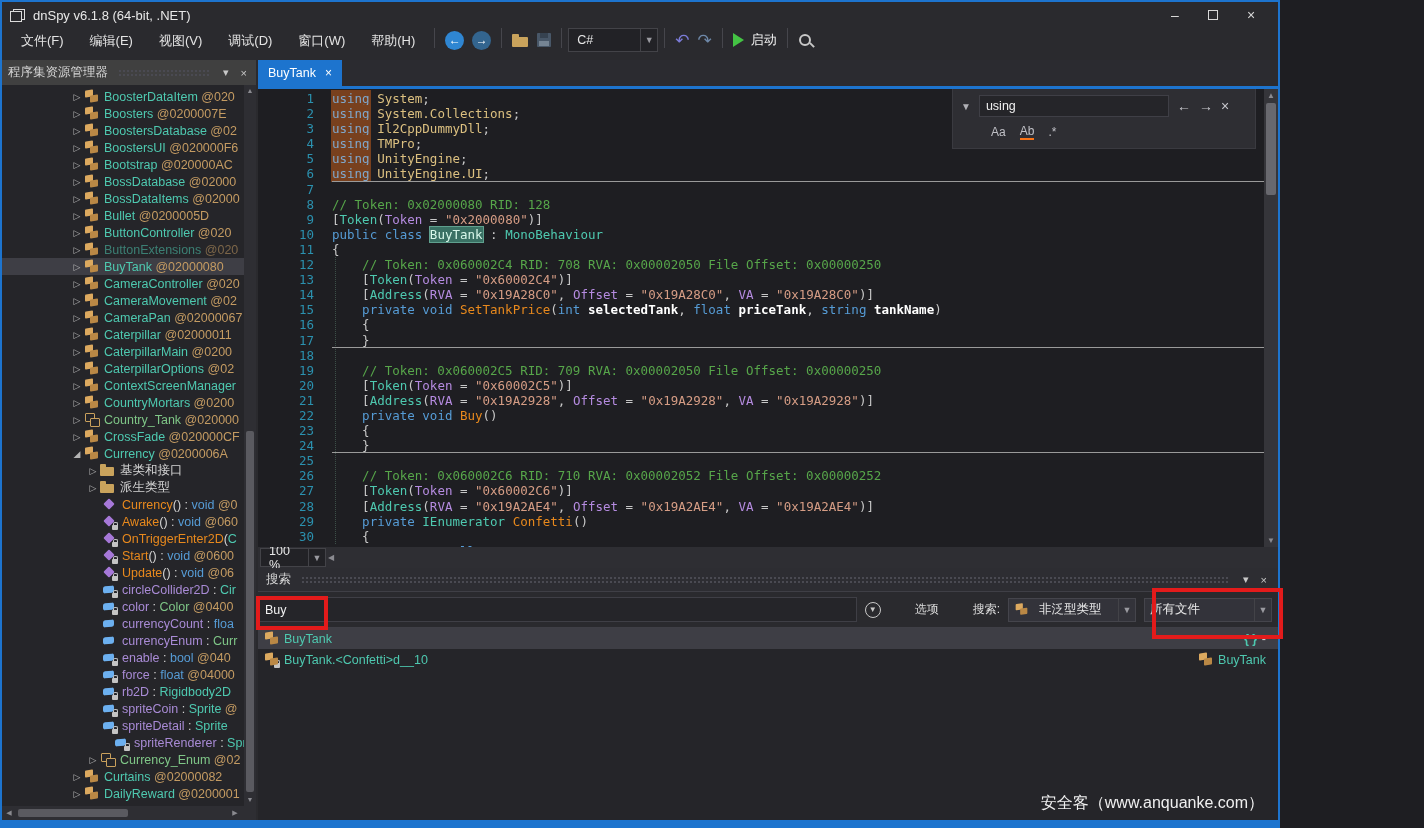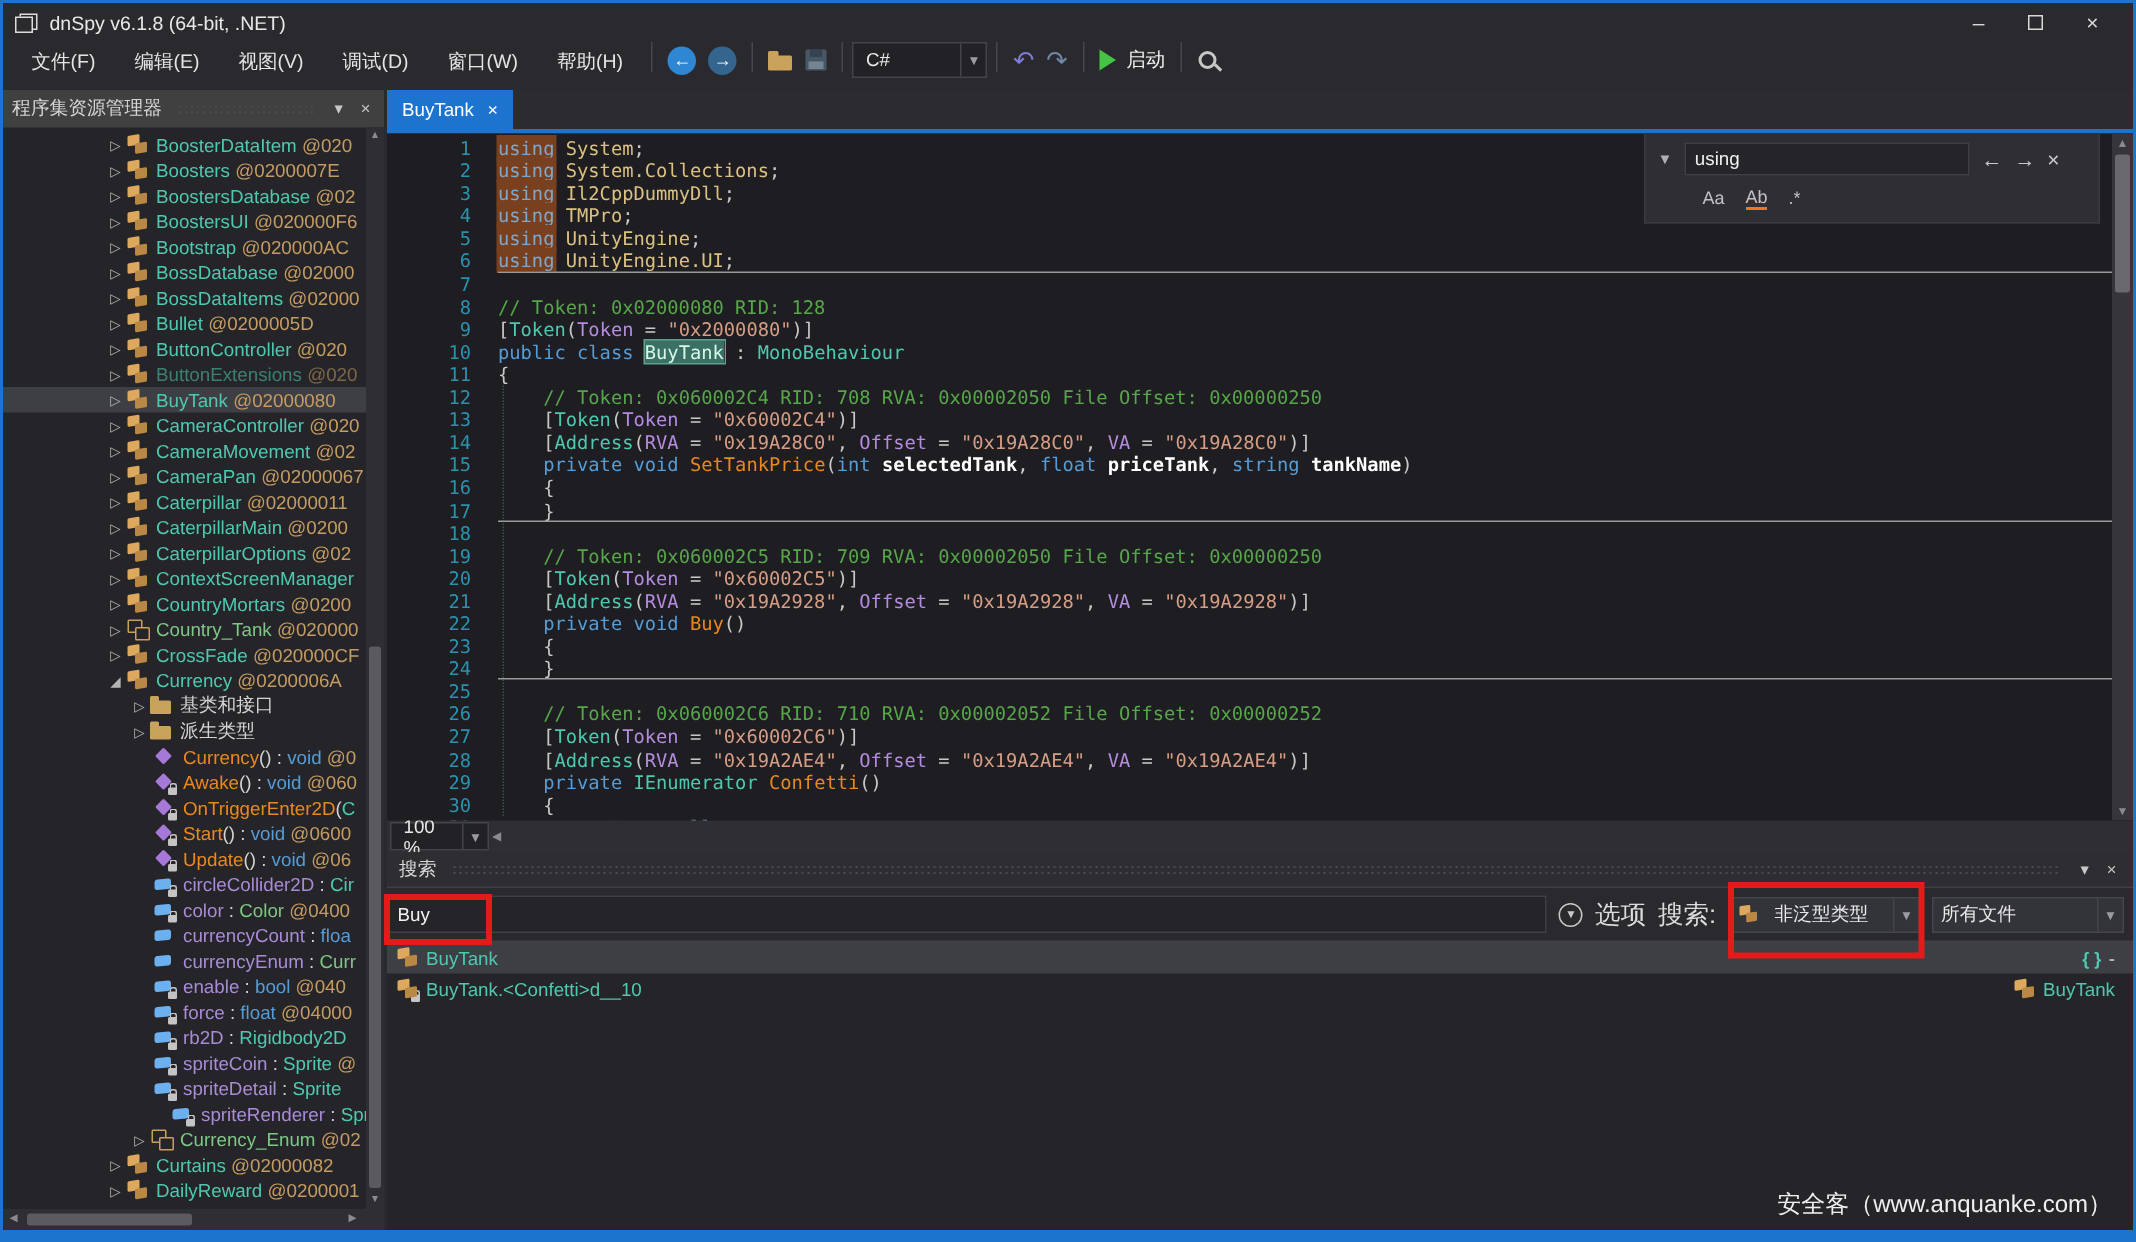--- a/index.html
+++ b/index.html
@@ -1,18 +1,18 @@
 <!DOCTYPE html>
 <html><head>
 <meta charset="utf-8">
 <style>
   * { margin:0; padding:0; box-sizing:border-box; }
   html,body { width:1424px; height:828px; background:#1E1E22; overflow:hidden;
               font-family:"Liberation Sans", sans-serif; }
-  .window { width:1424px; height:828px; background:#2A2A2E; position:relative;
+  .window { width:1280px; height:828px; background:#2A2A2E; position:relative;
             border-left:2px solid #1D74CE; border-right:2px solid #1D74CE; border-top:2px solid #1D74CE;
             display:flex; flex-direction:column; }
   
   .titlebar { height:26px; display:flex; align-items:center; padding:0 8px; color:#E8E8E8; font-size:13px; flex:none; }
   .appicon { width:15px; height:13px; position:relative; margin-right:8px; }
   .appicon::before { content:""; position:absolute; right:0; top:0; width:10px; height:9px; border:1.5px solid #DCDCDC; }
   .appicon::after { content:""; position:absolute; left:0; bottom:0; width:10px; height:9px; border:1.5px solid #DCDCDC; background:#2A2A2E; }
   .t-spacer { flex:1; }
   .wbtn { width:38px; height:22px; display:flex; align-items:center; justify-content:center; color:#D8D8D8; font-size:14px; }
   .wbtn .maxbox { width:10px; height:10px; border:1.5px solid #D8D8D8; display:block; }
@@ -112,21 +112,21 @@
   .ed-bottom { height:21px; flex:none; background:#2E2E33; display:flex; align-items:center; }
   .zoom-combo { width:66px; height:19px; margin-left:2px; }
   .ed-hscroll { flex:1; height:100%; position:relative; }
   .ed-hscroll .sarr { position:absolute; left:2px; top:0; height:21px; color:#8A8A90; font-size:8px; line-height:21px; }
   
   .search-panel { flex:1; display:flex; flex-direction:column; background:#252529; position:relative; min-height:0; }
   .sp-head { height:23px; flex:none; display:flex; align-items:center; background:#2D2D32; color:#D6D6D6; font-size:12.5px; padding:0 8px; gap:6px; }
   .sp-inputrow { height:37px; flex:none; display:flex; align-items:center; background:#2A2A2E; border-top:1px solid #3F3F46; border-bottom:1px solid #3F3F46; padding:0 6px 0 0; gap:8px; }
   .sp-input { flex:1; height:25px; background:#252529; border:1px solid #3F3F46; color:#F2F2F2; font-size:12.5px; padding:0 6px; font-family:"Liberation Sans", sans-serif; }
   .opt-circ { width:16px; height:16px; border:1px solid #C8C8C8; border-radius:50%; color:#C8C8C8; font-size:8px; display:flex; align-items:center; justify-content:center; }
-  .sp-label { color:#DCDCDC; font-size:17px; white-space:nowrap; }
+  .sp-label { color:#DCDCDC; font-size:12px; white-space:nowrap;margin-left:26px; }
   .filter-combo { width:128px; background:#33333A; border:1px solid #45454C; }
   .filter-combo .cbtext { display:flex; align-items:center; gap:5px; padding:0 5px; color:#E8E8E8; }
   .results { flex:1; position:relative; min-height:0; }
   .rrow { height:21px; display:flex; align-items:center; font-size:12.5px; padding:0 12px 0 6px; color:#D4D4D4; }
   .rrow.sel { background:#3E3E45; }
   .rrow .rspacer { flex:1; }
   .braces { color:#4EC9B0; font-weight:bold; font-size:12px; margin-right:5px; }
   .watermark { position:absolute; right:14px; bottom:6px; color:#EFEFEF; font-size:16px; }
   
   .redbox { position:absolute; border:4px solid #E31B1B; pointer-events:none; z-index:30; }

